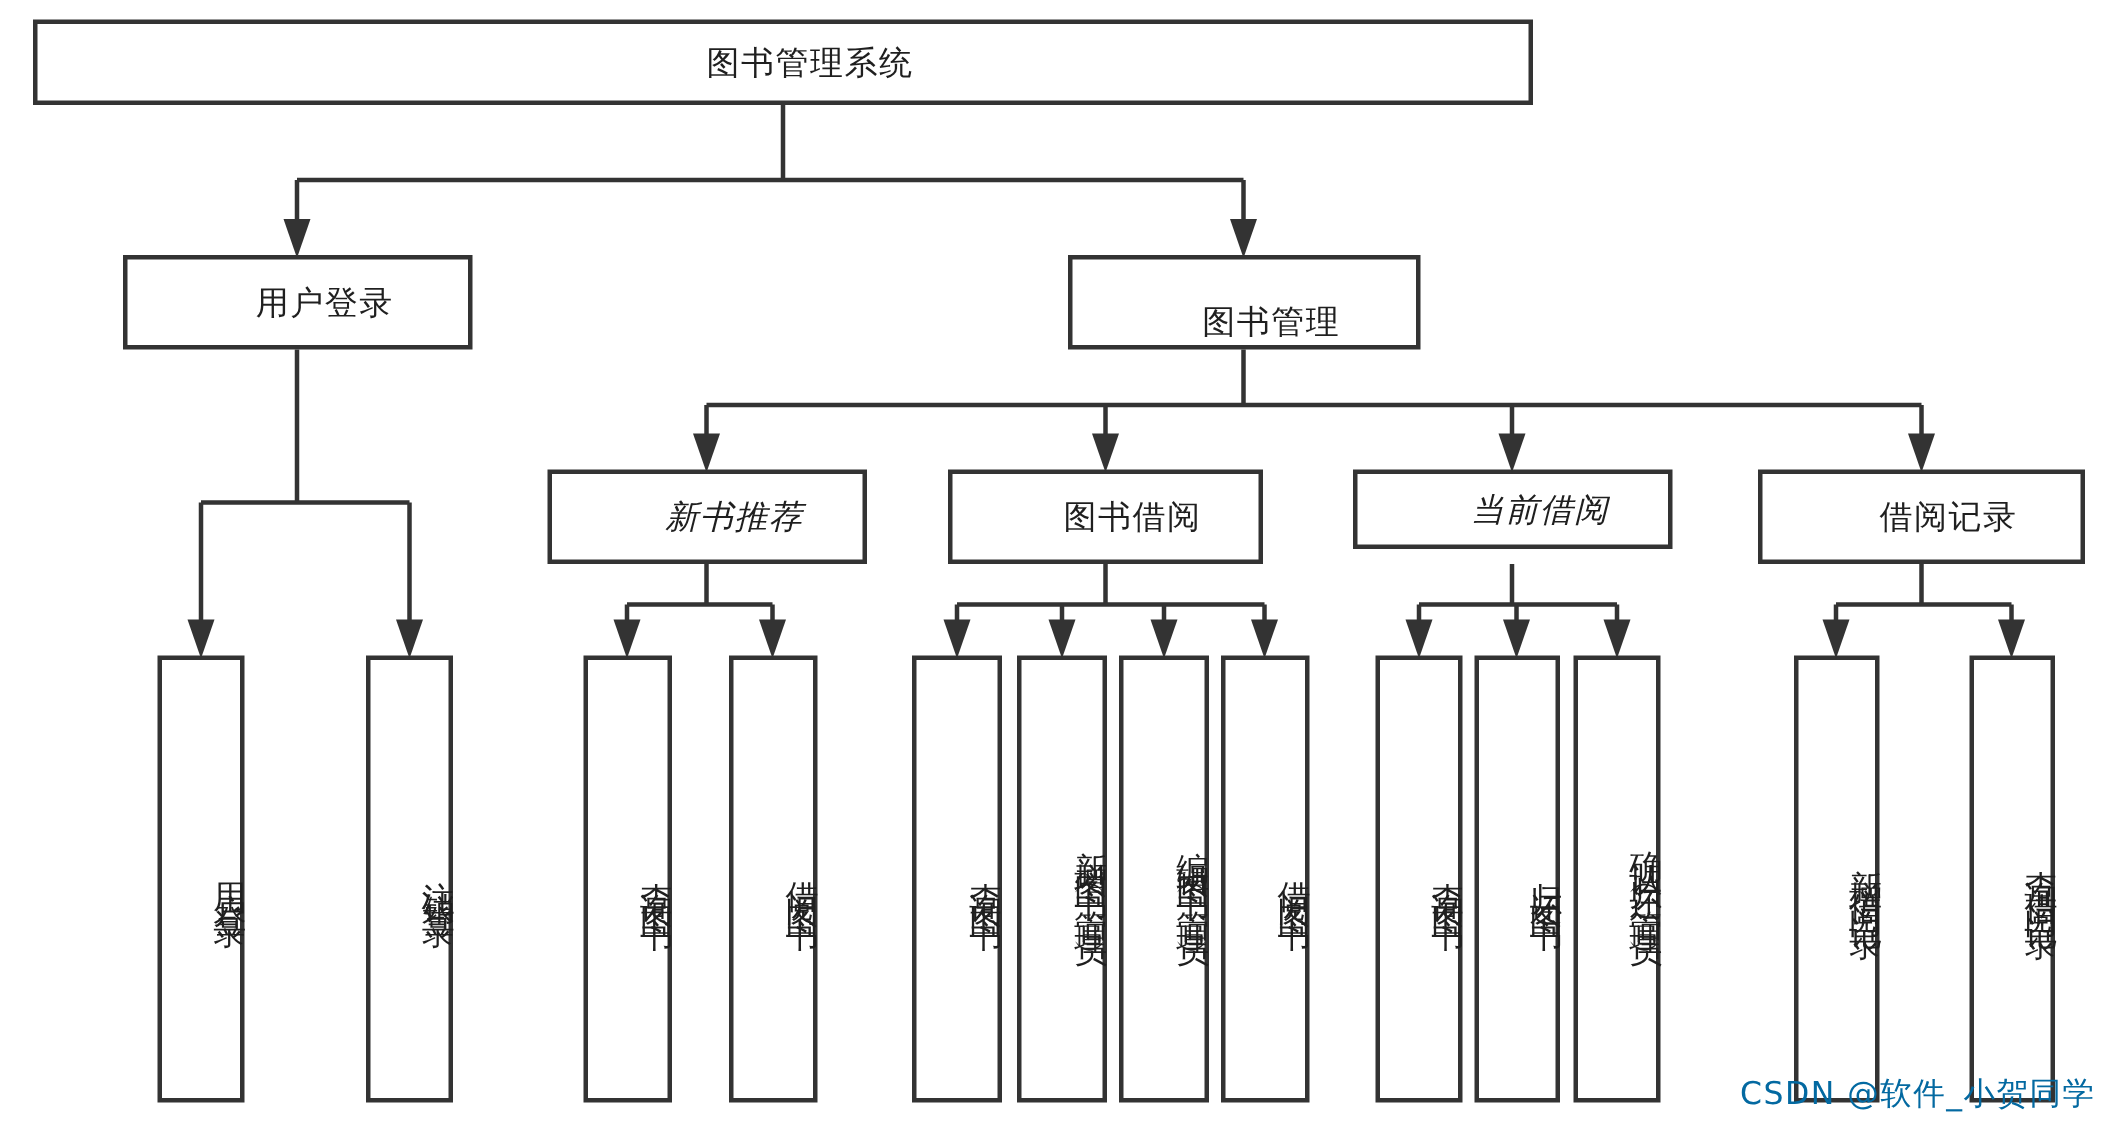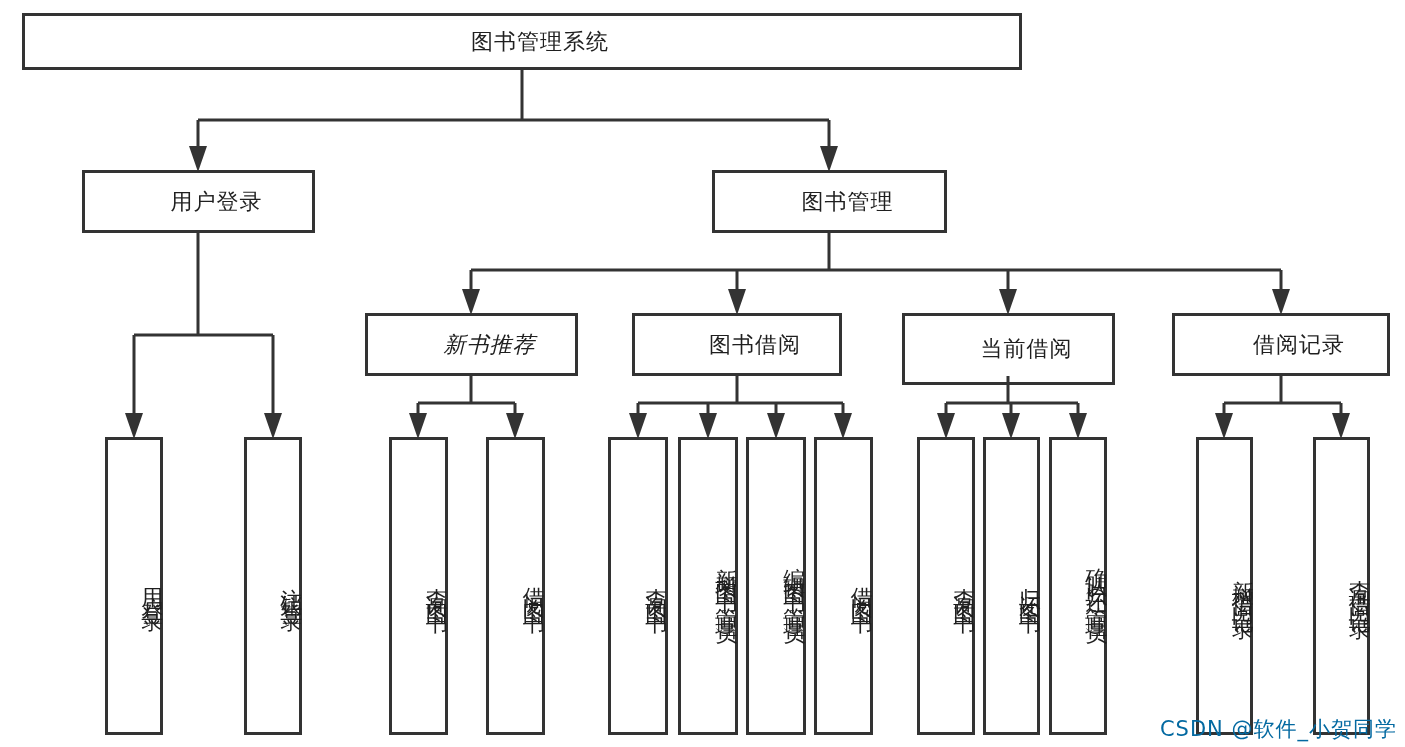--- a/index.html
+++ b/index.html
@@ -105,31 +105,31 @@
     </g>
   </svg>
 
   <div class="box" style="left:22px; top:13px; width:1000px; height:57px;">
     <span class="hlabel">图书管理系统</span>
   </div>
 
   <div class="box" style="left:82px; top:170px; width:233px; height:63px;">
     <span class="hlabel">用户登录</span>
   </div>
-  <div class="box" style="left:712px; top:170px; width:235px; height:63px;">
+  <div class="box" style="left:712px; top:170px; width:235px; height:63px;align-items:flex-end;">
     <span class="hlabel">图书管理</span>
   </div>
 
   <div class="box" style="left:365px; top:313px; width:213px; height:63px;font-style:italic;">
     <span class="hlabel">新书推荐</span>
   </div>
   <div class="box" style="left:632px; top:313px; width:210px; height:63px;align-items:center;">
     <span class="hlabel">图书借阅</span>
   </div>
-  <div class="box" style="left:902px; top:313px; width:213px; height:72px;">
+  <div class="box" style="left:902px; top:313px; width:213px; height:53px;font-style:italic;">
     <span class="hlabel">当前借阅</span>
   </div>
   <div class="box" style="left:1172px; top:313px; width:218px; height:63px;">
     <span class="hlabel">借阅记录</span>
   </div>
 
   <div class="box" style="left:105px; top:437px; width:58px; height:298px;">
     <span class="vlabel">用户登录</span>
   </div>
   <div class="box" style="left:244px; top:437px; width:58px; height:298px;">

